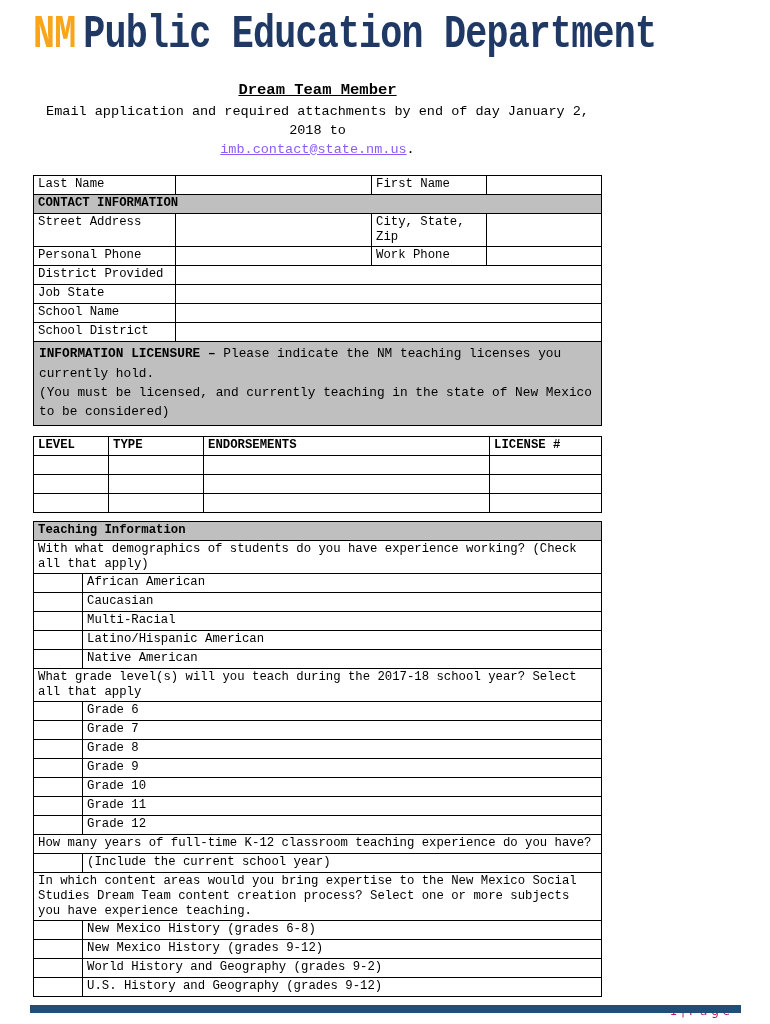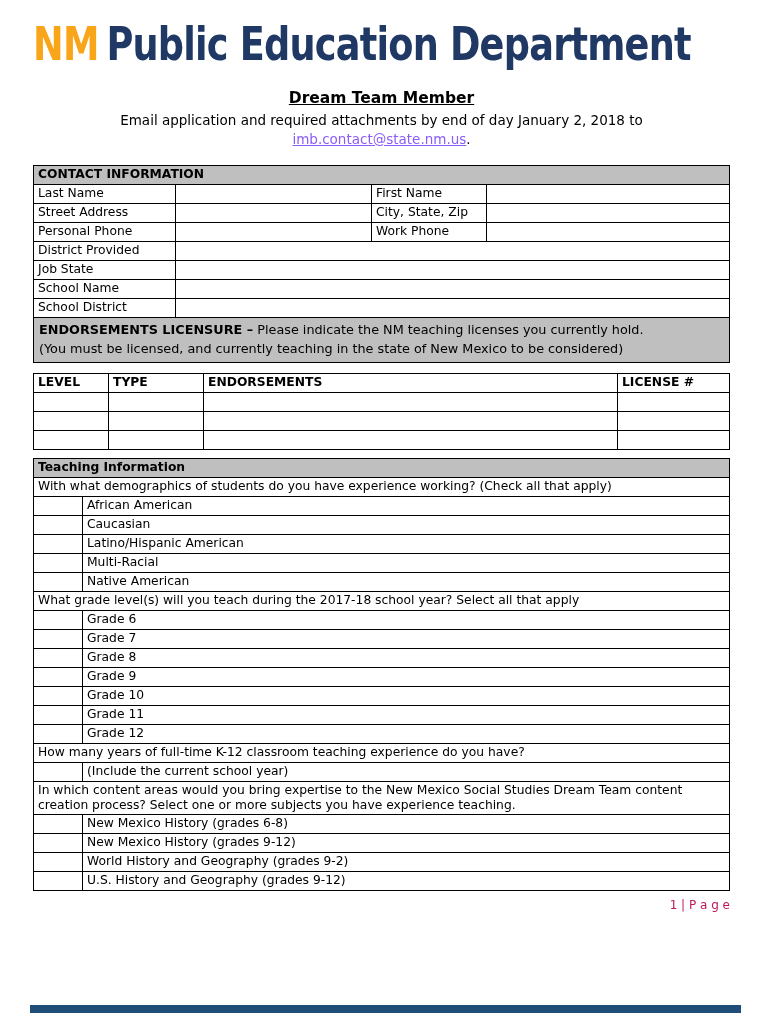--- a/index.html
+++ b/index.html
@@ -6,21 +6,21 @@
   html, body { background: #ffffff; }
   .page {
     position: relative;
     width: 770px;
     height: 1024px;
     background: #ffffff;
     font-family: "DejaVu Sans", "Liberation Sans", sans-serif;
     color: #000;
     overflow: hidden;
   }
-  .content { width: 697px; margin-left: 33px; padding-top: 12px; }
+  .content { width: 569px; margin-left: 33px; padding-top: 4px; font-family: Liberation Mono, monospace; }
 
   
   .brand { margin: 4px 0 14px 0; height: 58px; }
   .brand-inner {
     display: inline-block;
     font-weight: bold;
     font-size: 47px;
     white-space: nowrap;
     transform: scaleX(0.78);
     transform-origin: left bottom;
@@ -99,27 +99,27 @@
 
     <table class="doc">
       <colgroup>
           <col style="width:142px">
           <col style="width:196px">
           <col style="width:115px">
           <col>
         </colgroup>
       <tbody>
           <tr>
+        <td>Last Name</td>
+        <td></td>
+        <td>First Name</td>
+        <td></td>
+      </tr>
+      <tr>
         <td colspan="4" class="sec-hdr">CONTACT INFORMATION</td>
-      </tr>
-      <tr>
-        <td>Last Name</td>
-        <td></td>
-        <td>First Name</td>
-        <td></td>
       </tr>
       <tr>
         <td>Street Address</td>
         <td></td>
         <td>City, State, Zip</td>
         <td></td>
       </tr>
       <tr>
         <td>Personal Phone</td>
         <td></td>
@@ -139,21 +139,21 @@
         <td colspan="3"></td>
       </tr>
       <tr>
         <td>School District</td>
         <td colspan="3"></td>
       </tr>
     </tbody>
       </table>
 
     <div class="lic-block">
-      <div><b>ENDORSEMENTS LICENSURE –</b><span> Please indicate the NM teaching licenses you currently hold.</span></div>
+      <div><b>INFORMATION LICENSURE –</b><span> Please indicate the NM teaching licenses you currently hold.</span></div>
       <div>(You must be licensed, and currently teaching in the state of New Mexico to be considered)</div>
     </div>
 
     <div class="gap10"></div>
 
     <table class="doc">
       <colgroup>
           <col style="width:75px">
           <col style="width:95px">
           <col>
@@ -205,25 +205,25 @@
       <tr>
         <td></td>
         <td>African American</td>
       </tr>
       <tr>
         <td></td>
         <td>Caucasian</td>
       </tr>
       <tr>
         <td></td>
+        <td>Multi-Racial</td>
+      </tr>
+      <tr>
+        <td></td>
         <td>Latino/Hispanic American</td>
-      </tr>
-      <tr>
-        <td></td>
-        <td>Multi-Racial</td>
       </tr>
       <tr>
         <td></td>
         <td>Native American</td>
       </tr>
 
       <tr>
         <td colspan="2">What grade level(s) will you teach during the 2017-18 school year? Select all that apply</td>
       </tr>
       <tr>

